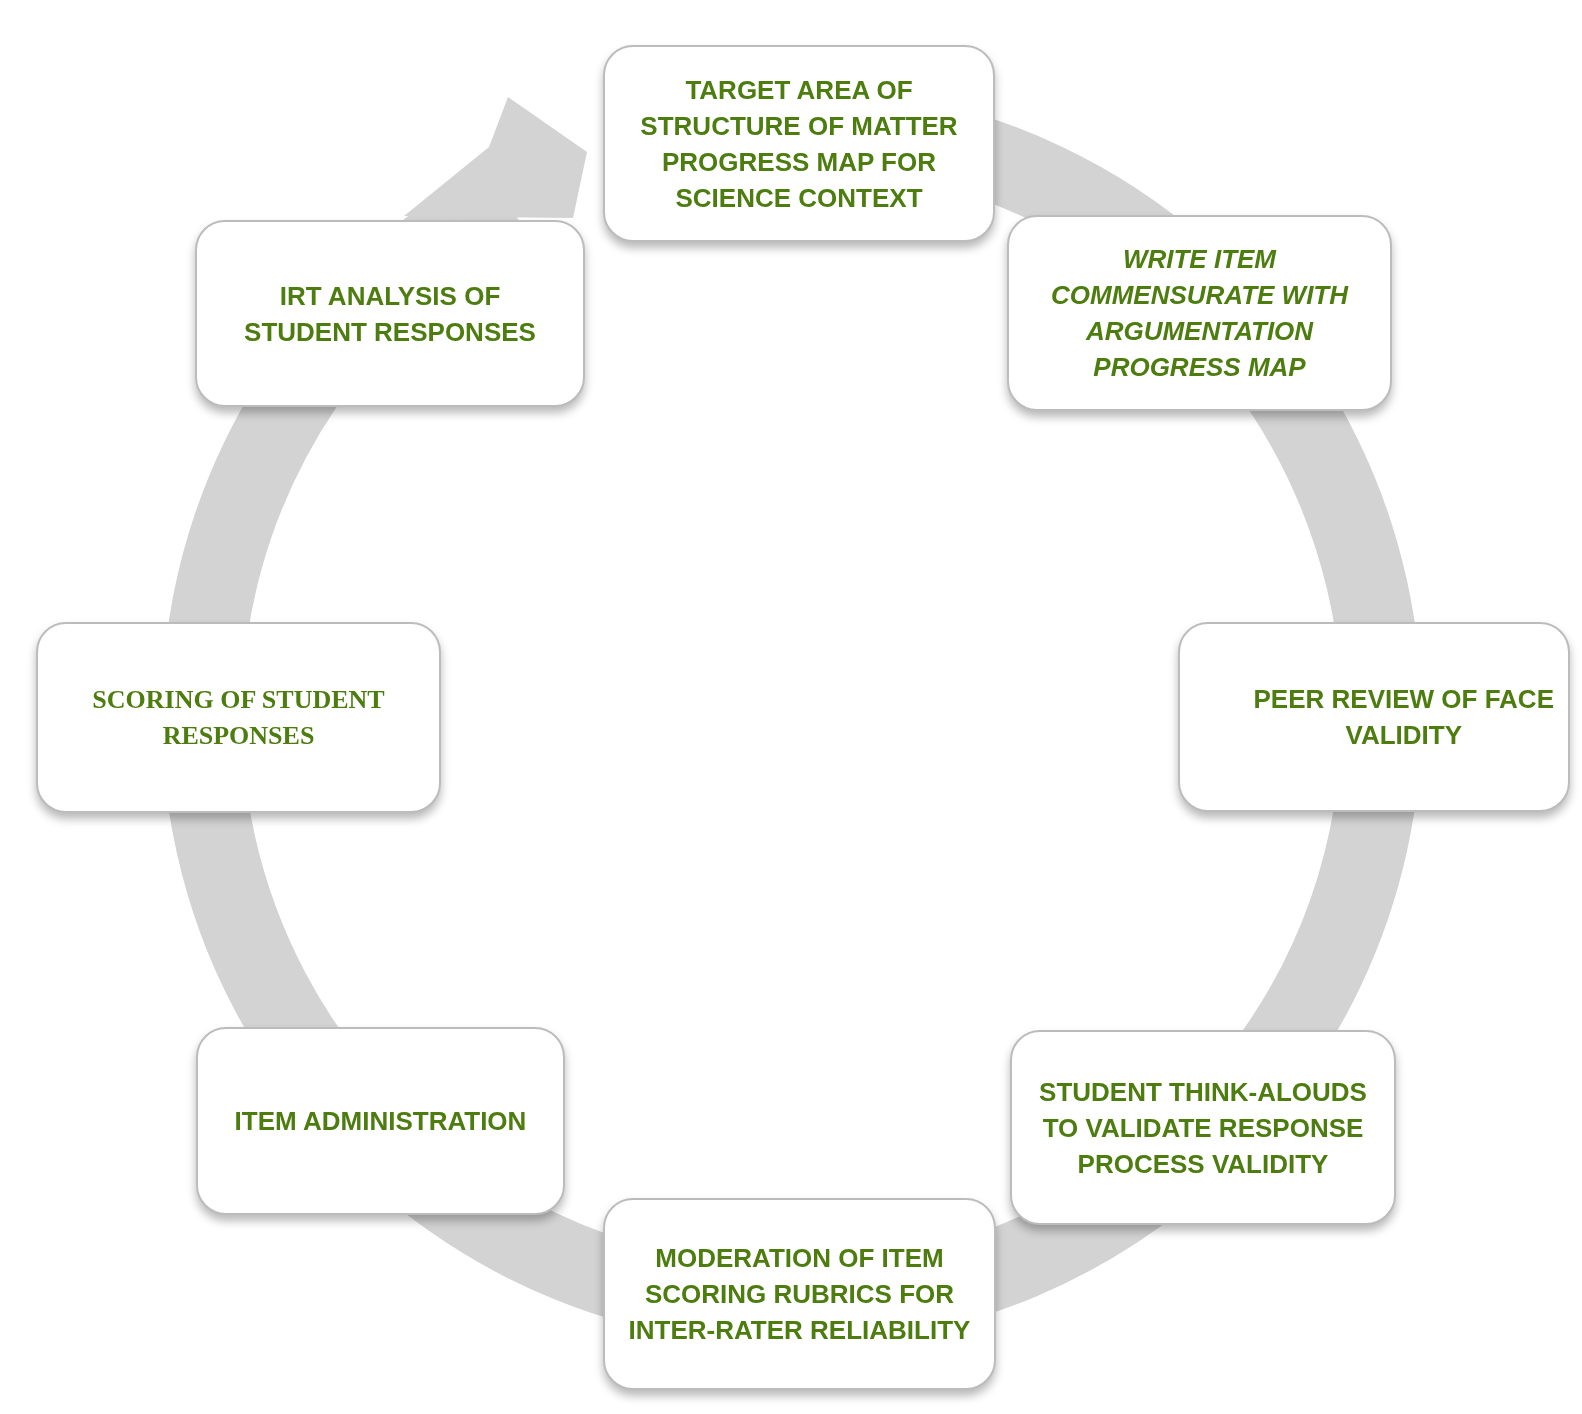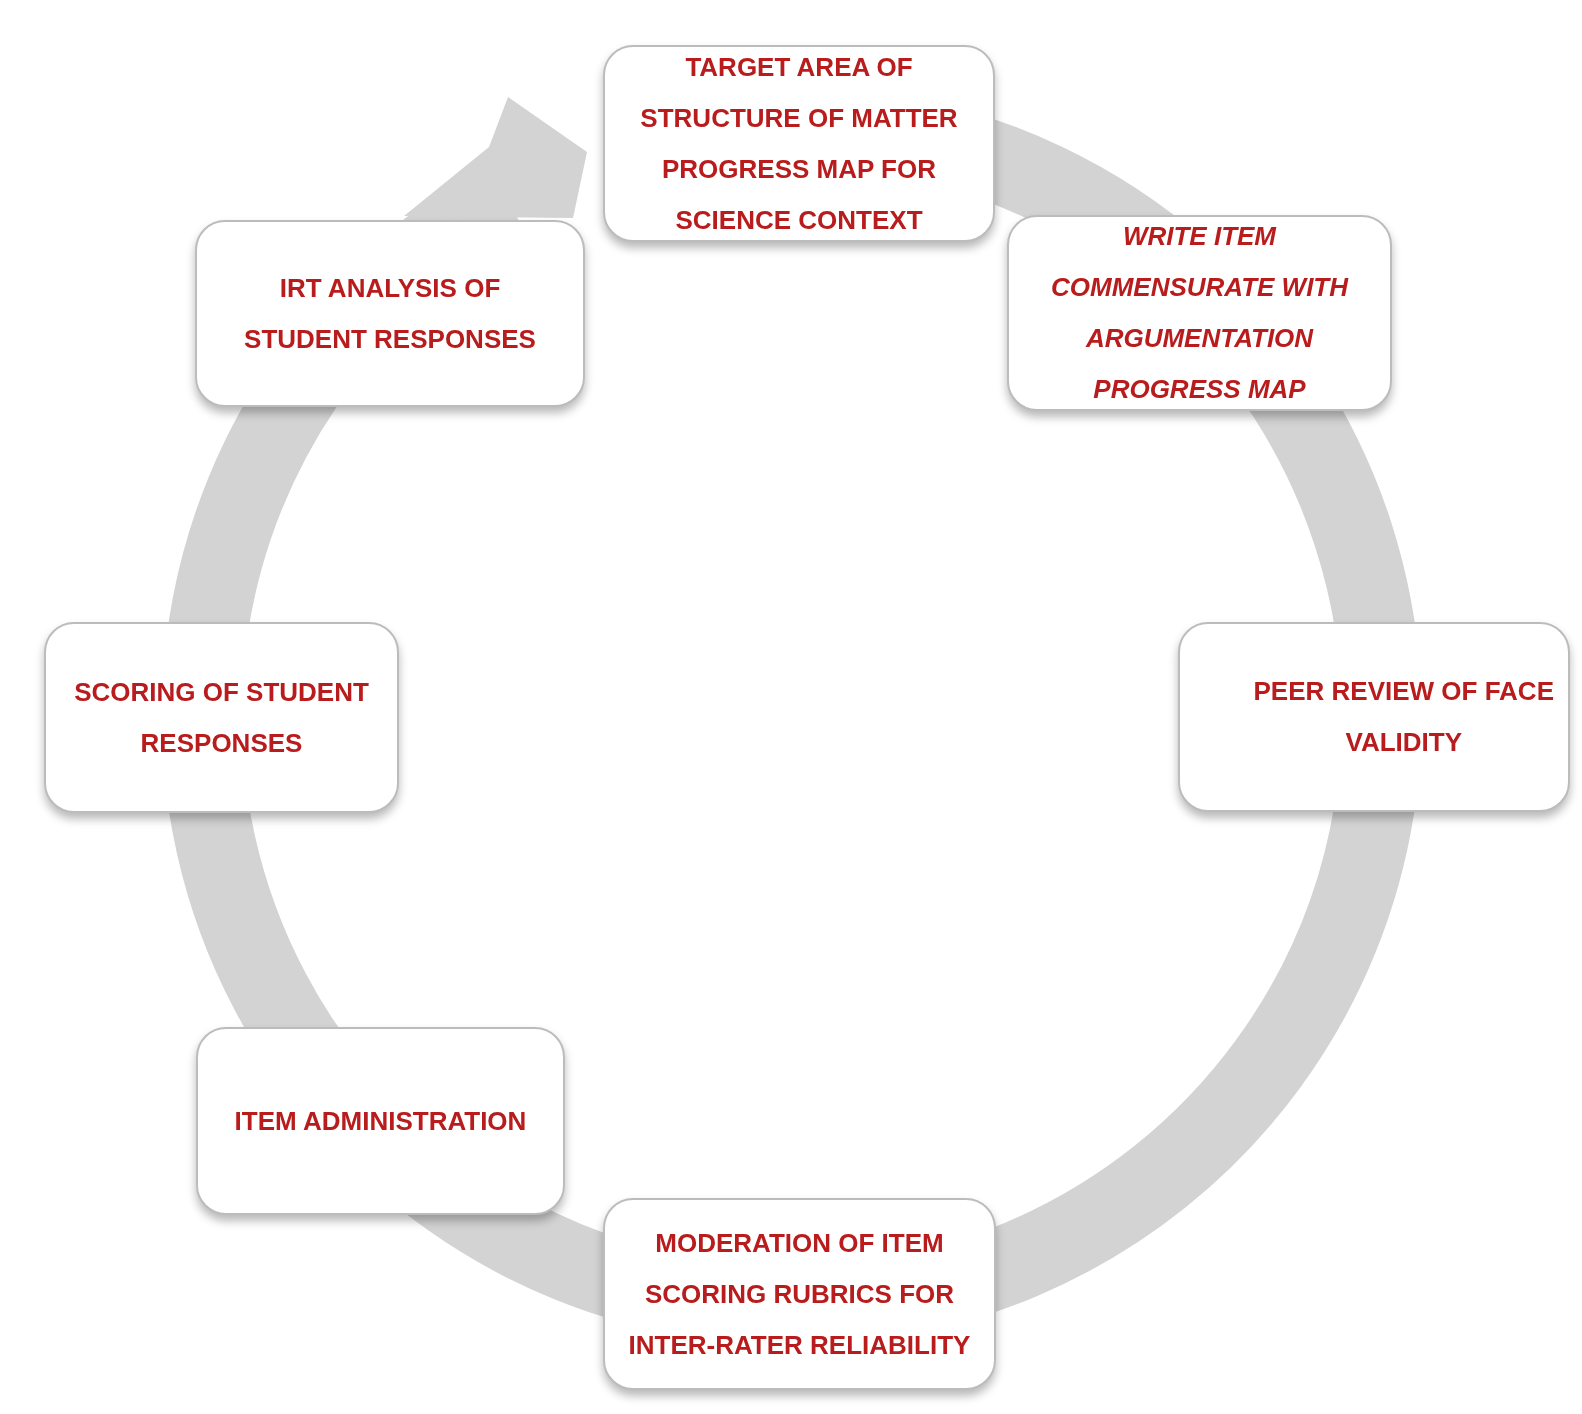--- a/index.html
+++ b/index.html
@@ -19,31 +19,31 @@
     border:2px solid #bcbcbc;
     border-radius:30px;
     box-shadow:0 6px 10px rgba(0,0,0,0.28);
     box-sizing:border-box;
     padding:10px 14px;
   }
   .step-label{
     white-space:pre-line;
     font-weight:bold;
     font-size:26px;
-    line-height:51px;
-    color:#b91c1c;
+    line-height:36px;
+    color:#4d7c0f;
   }
   
   .pos-top         {left:603px;  top:45px;   width:392px; height:197px;}
   .pos-top-right   {left:1007px; top:215px;  width:385px; height:196px;font-style:italic;}
   .pos-right       {left:1178px; top:622px;  width:392px; height:190px;justify-content:flex-end;}
   .pos-bottom-right{left:1010px; top:1030px; width:386px; height:195px;}
   .pos-bottom      {left:603px;  top:1198px; width:393px; height:192px;}
   .pos-bottom-left {left:196px;  top:1027px; width:369px; height:188px;}
-  .pos-left        {left:44px;   top:622px;  width:355px; height:191px;}
+  .pos-left        {left:36px;   top:622px;  width:405px; height:191px;font-family:Liberation Serif, serif;}
   .pos-top-left    {left:195px;  top:220px;  width:390px; height:187px;justify-content:center;}
 </style>
 </head>
 <body>
 
 <div class="canvas">
 
   <svg class="ring-svg" viewBox="0 0 1582 1414" aria-hidden="true">
 
     <path d="M 621 151 A 590 590 0 1 1 507 199" fill="none" stroke-width="80" stroke-linecap="butt" stroke="#d3d3d3"></path>
@@ -63,20 +63,25 @@
 COMMENSURATE WITH
 ARGUMENTATION
 PROGRESS MAP</span>
   </div>
 
   <div class="step-box pos-right">
     <span class="step-label">PEER REVIEW OF FACE
 VALIDITY</span>
   </div>
 
+  <div class="step-box pos-bottom-right">
+    <span class="step-label">STUDENT THINK-ALOUDS
+TO VALIDATE RESPONSE
+PROCESS VALIDITY</span>
+  </div>
 
   <div class="step-box pos-bottom">
     <span class="step-label">MODERATION OF ITEM
 SCORING RUBRICS FOR
 INTER-RATER RELIABILITY</span>
   </div>
 
   <div class="step-box pos-bottom-left">
     <span class="step-label">ITEM ADMINISTRATION</span>
   </div>

